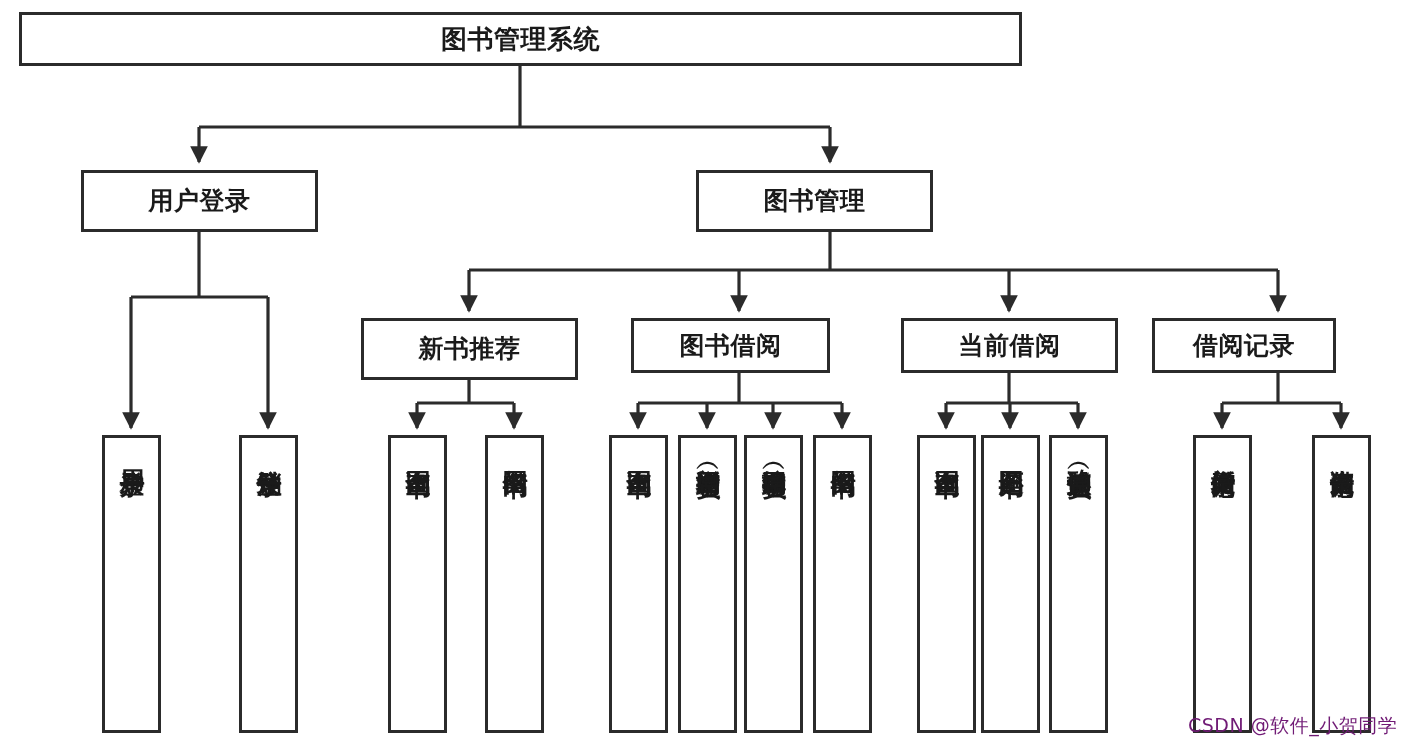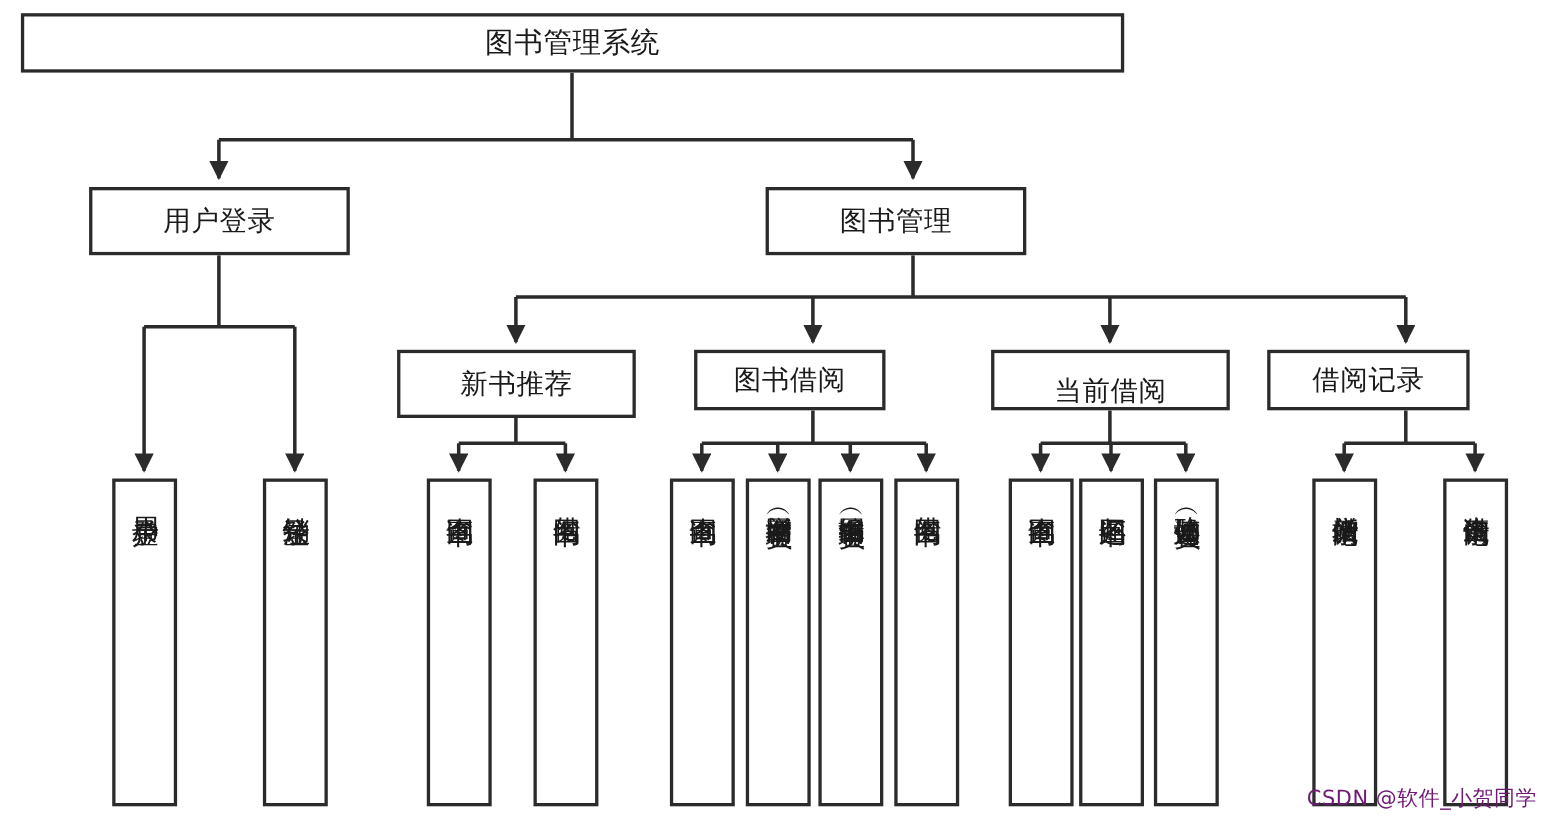--- a/index.html
+++ b/index.html
@@ -28,20 +28,21 @@
   }
   .node {
     position: absolute;
     box-sizing: border-box;
     background: #ffffff;
     border: 3px solid #2b2b2b;
     display: flex;
     align-items: center;
     justify-content: center;
     z-index: 2;
+    font-weight: bold;
   }
   .node-label {
     color: #1a1a1a;
     letter-spacing: 0.5px;
     line-height: 1.18;
     white-space: nowrap;
   }
   
   .node.h .node-label {
     font-size: 25px;
@@ -141,24 +142,24 @@
   <div class="node h" style="left:81px; top:170px; width:237px; height:62px;">
     <span class="node-label">用户登录</span>
   </div>
   <div class="node h" style="left:696px; top:170px; width:237px; height:62px;">
     <span class="node-label">图书管理</span>
   </div>
 
   <div class="node h" style="left:361px; top:318px; width:217px; height:62px;">
     <span class="node-label">新书推荐</span>
   </div>
-  <div class="node h" style="left:631px; top:318px; width:174px; height:55px;">
+  <div class="node h" style="left:631px; top:318px; width:199px; height:55px;">
     <span class="node-label">图书借阅</span>
   </div>
-  <div class="node h" style="left:901px; top:318px; width:217px; height:55px;align-items:flex-end;">
+  <div class="node h" style="left:901px; top:318px; width:217px; height:55px;">
     <span class="node-label">当前借阅</span>
   </div>
   <div class="node h" style="left:1104px; top:318px; width:184px; height:55px;margin-left:48px;">
     <span class="node-label">借阅记录</span>
   </div>
 
   <div class="node v" style="left:102px; top:435px; width:59px; height:298px;">
     <span class="node-label">用户登录</span>
   </div>
   <div class="node v" style="left:239px; top:435px; width:59px; height:298px;">

